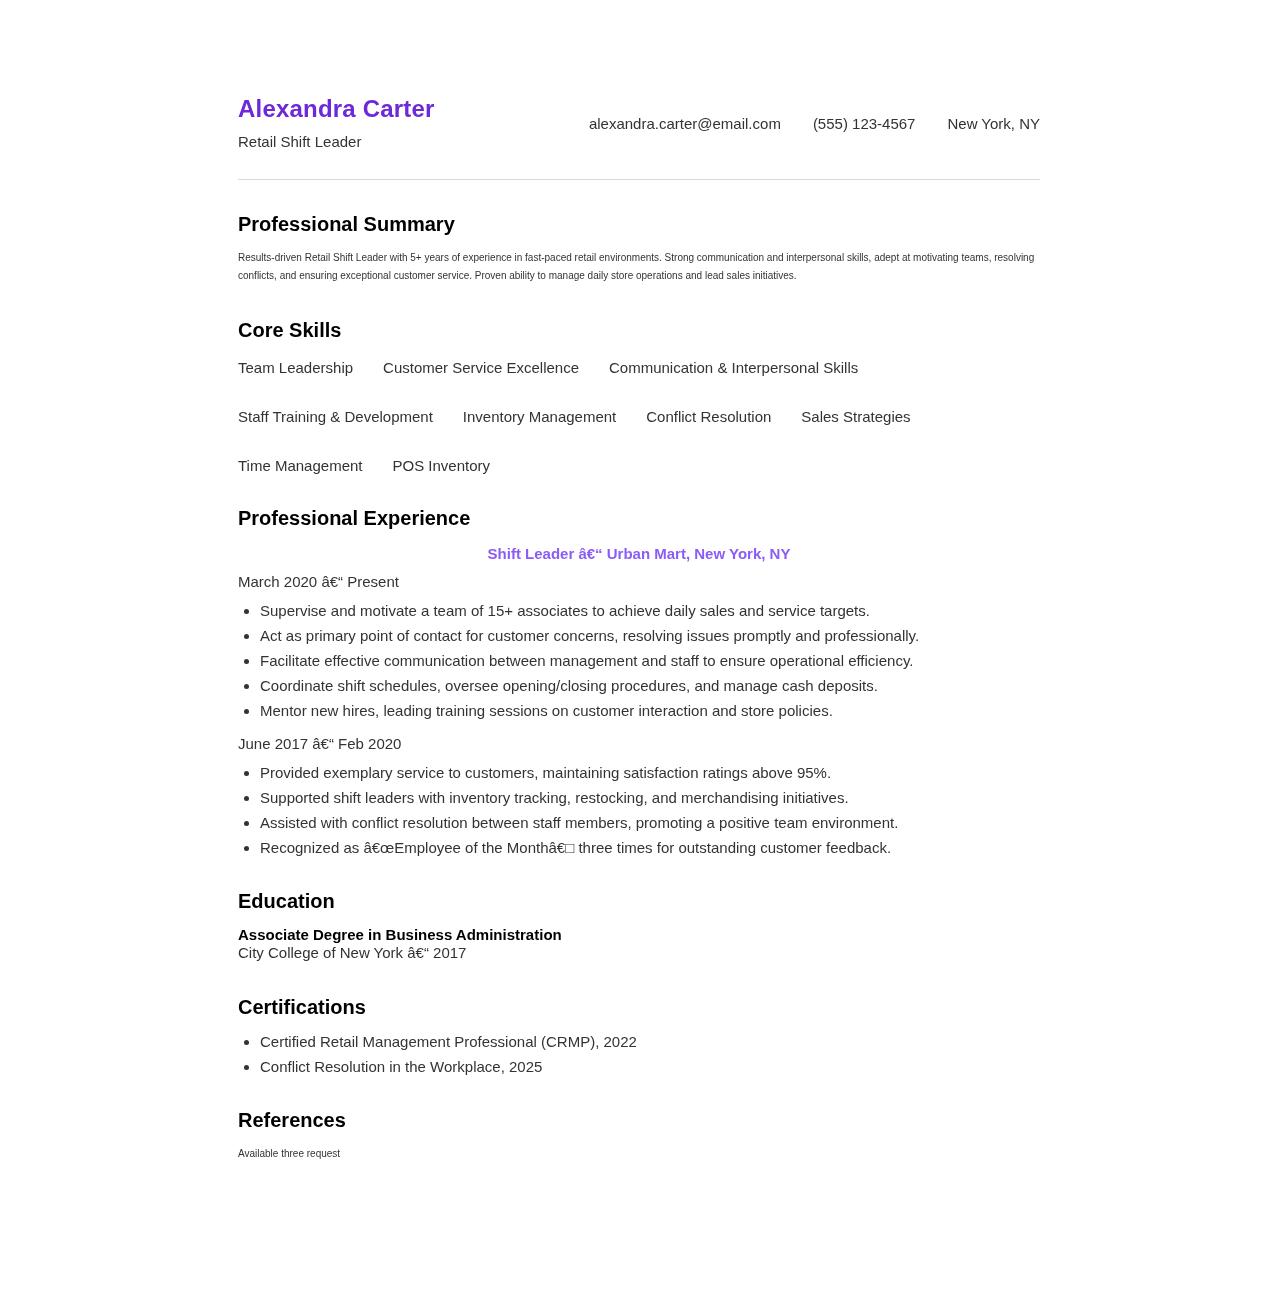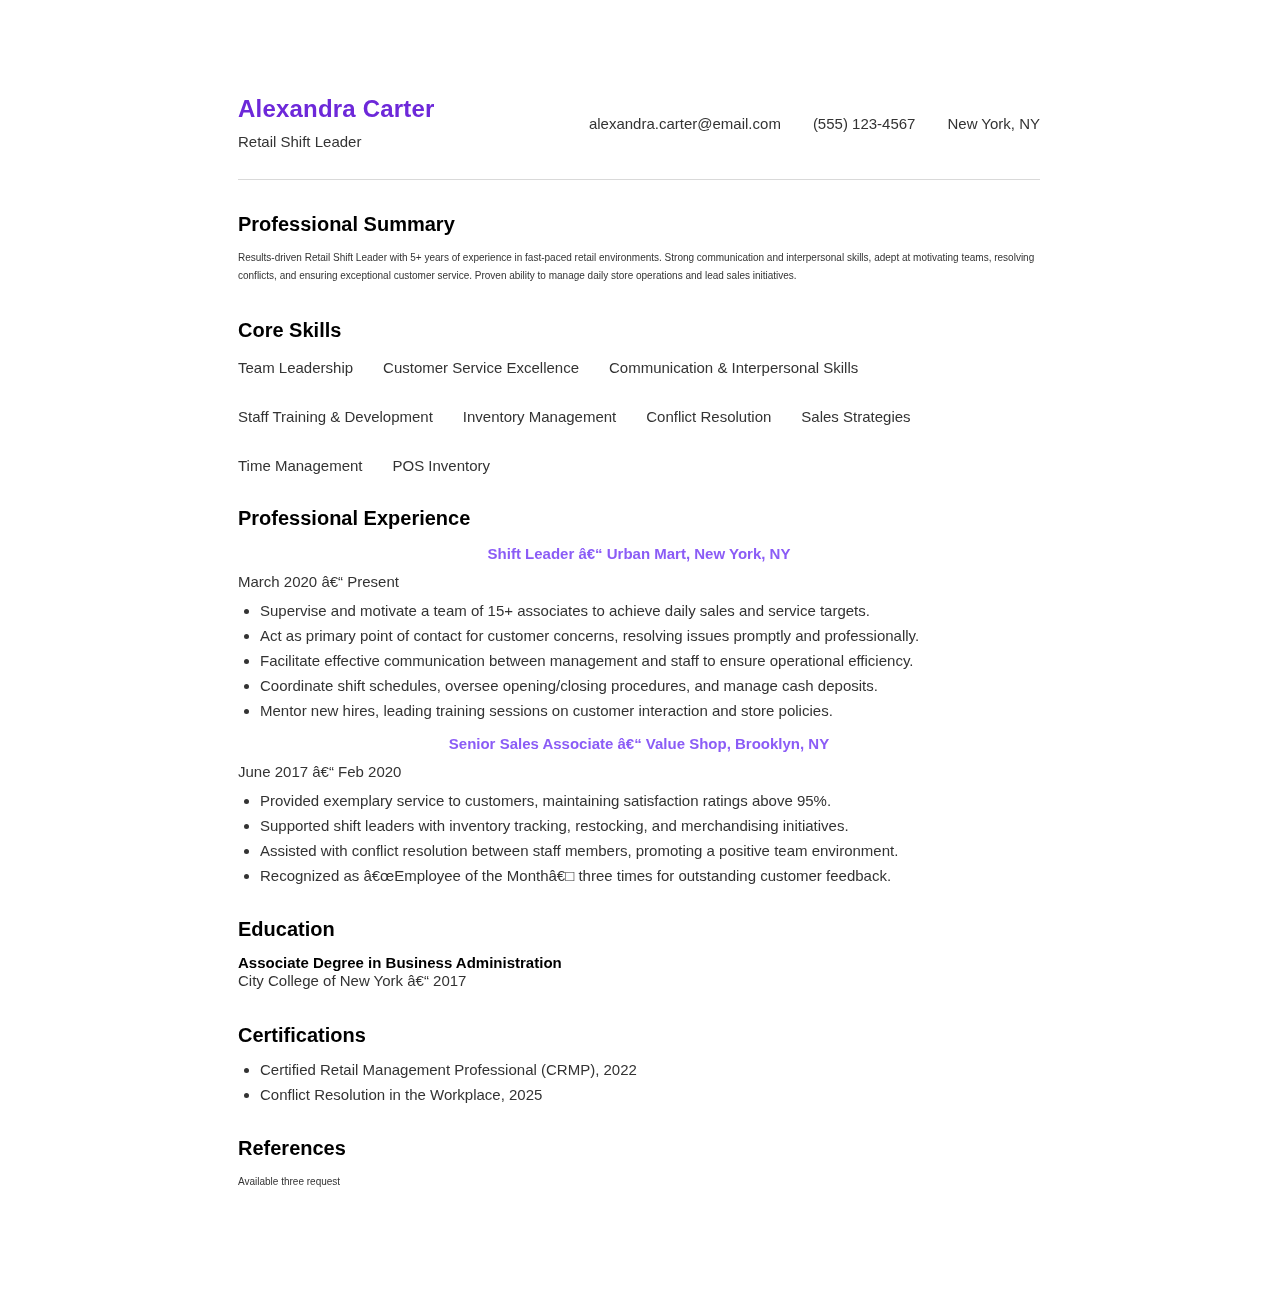--- a/index.html
+++ b/index.html
@@ -152,21 +152,20 @@
       <ul class="bullets">
         <li>Supervise and motivate a team of 15+ associates to achieve daily sales and service targets.</li>
         <li>Act as primary point of contact for customer concerns, resolving issues promptly and professionally.</li>
         <li>Facilitate effective communication between management and staff to ensure operational efficiency.</li>
         <li>Coordinate shift schedules, oversee opening/closing procedures, and manage cash deposits.</li>
         <li>Mentor new hires, leading training sessions on customer interaction and store policies.</li>
       </ul>
     </div>
 
     <div class="job">
-      <h3 class="job-title">Senior Sales Associate â€“ Value Shop, Brooklyn, NY</h3>
       <div class="job-dates">June 2017 â€“ Feb 2020</div>
       <ul class="bullets">
         <li>Provided exemplary service to customers, maintaining satisfaction ratings above 95%.</li>
         <li>Supported shift leaders with inventory tracking, restocking, and merchandising initiatives.</li>
         <li>Assisted with conflict resolution between staff members, promoting a positive team environment.</li>
         <li>Recognized as â€œEmployee of the Monthâ€□ three times for outstanding customer feedback.</li>
       </ul>
     </div>
   </section>
 

